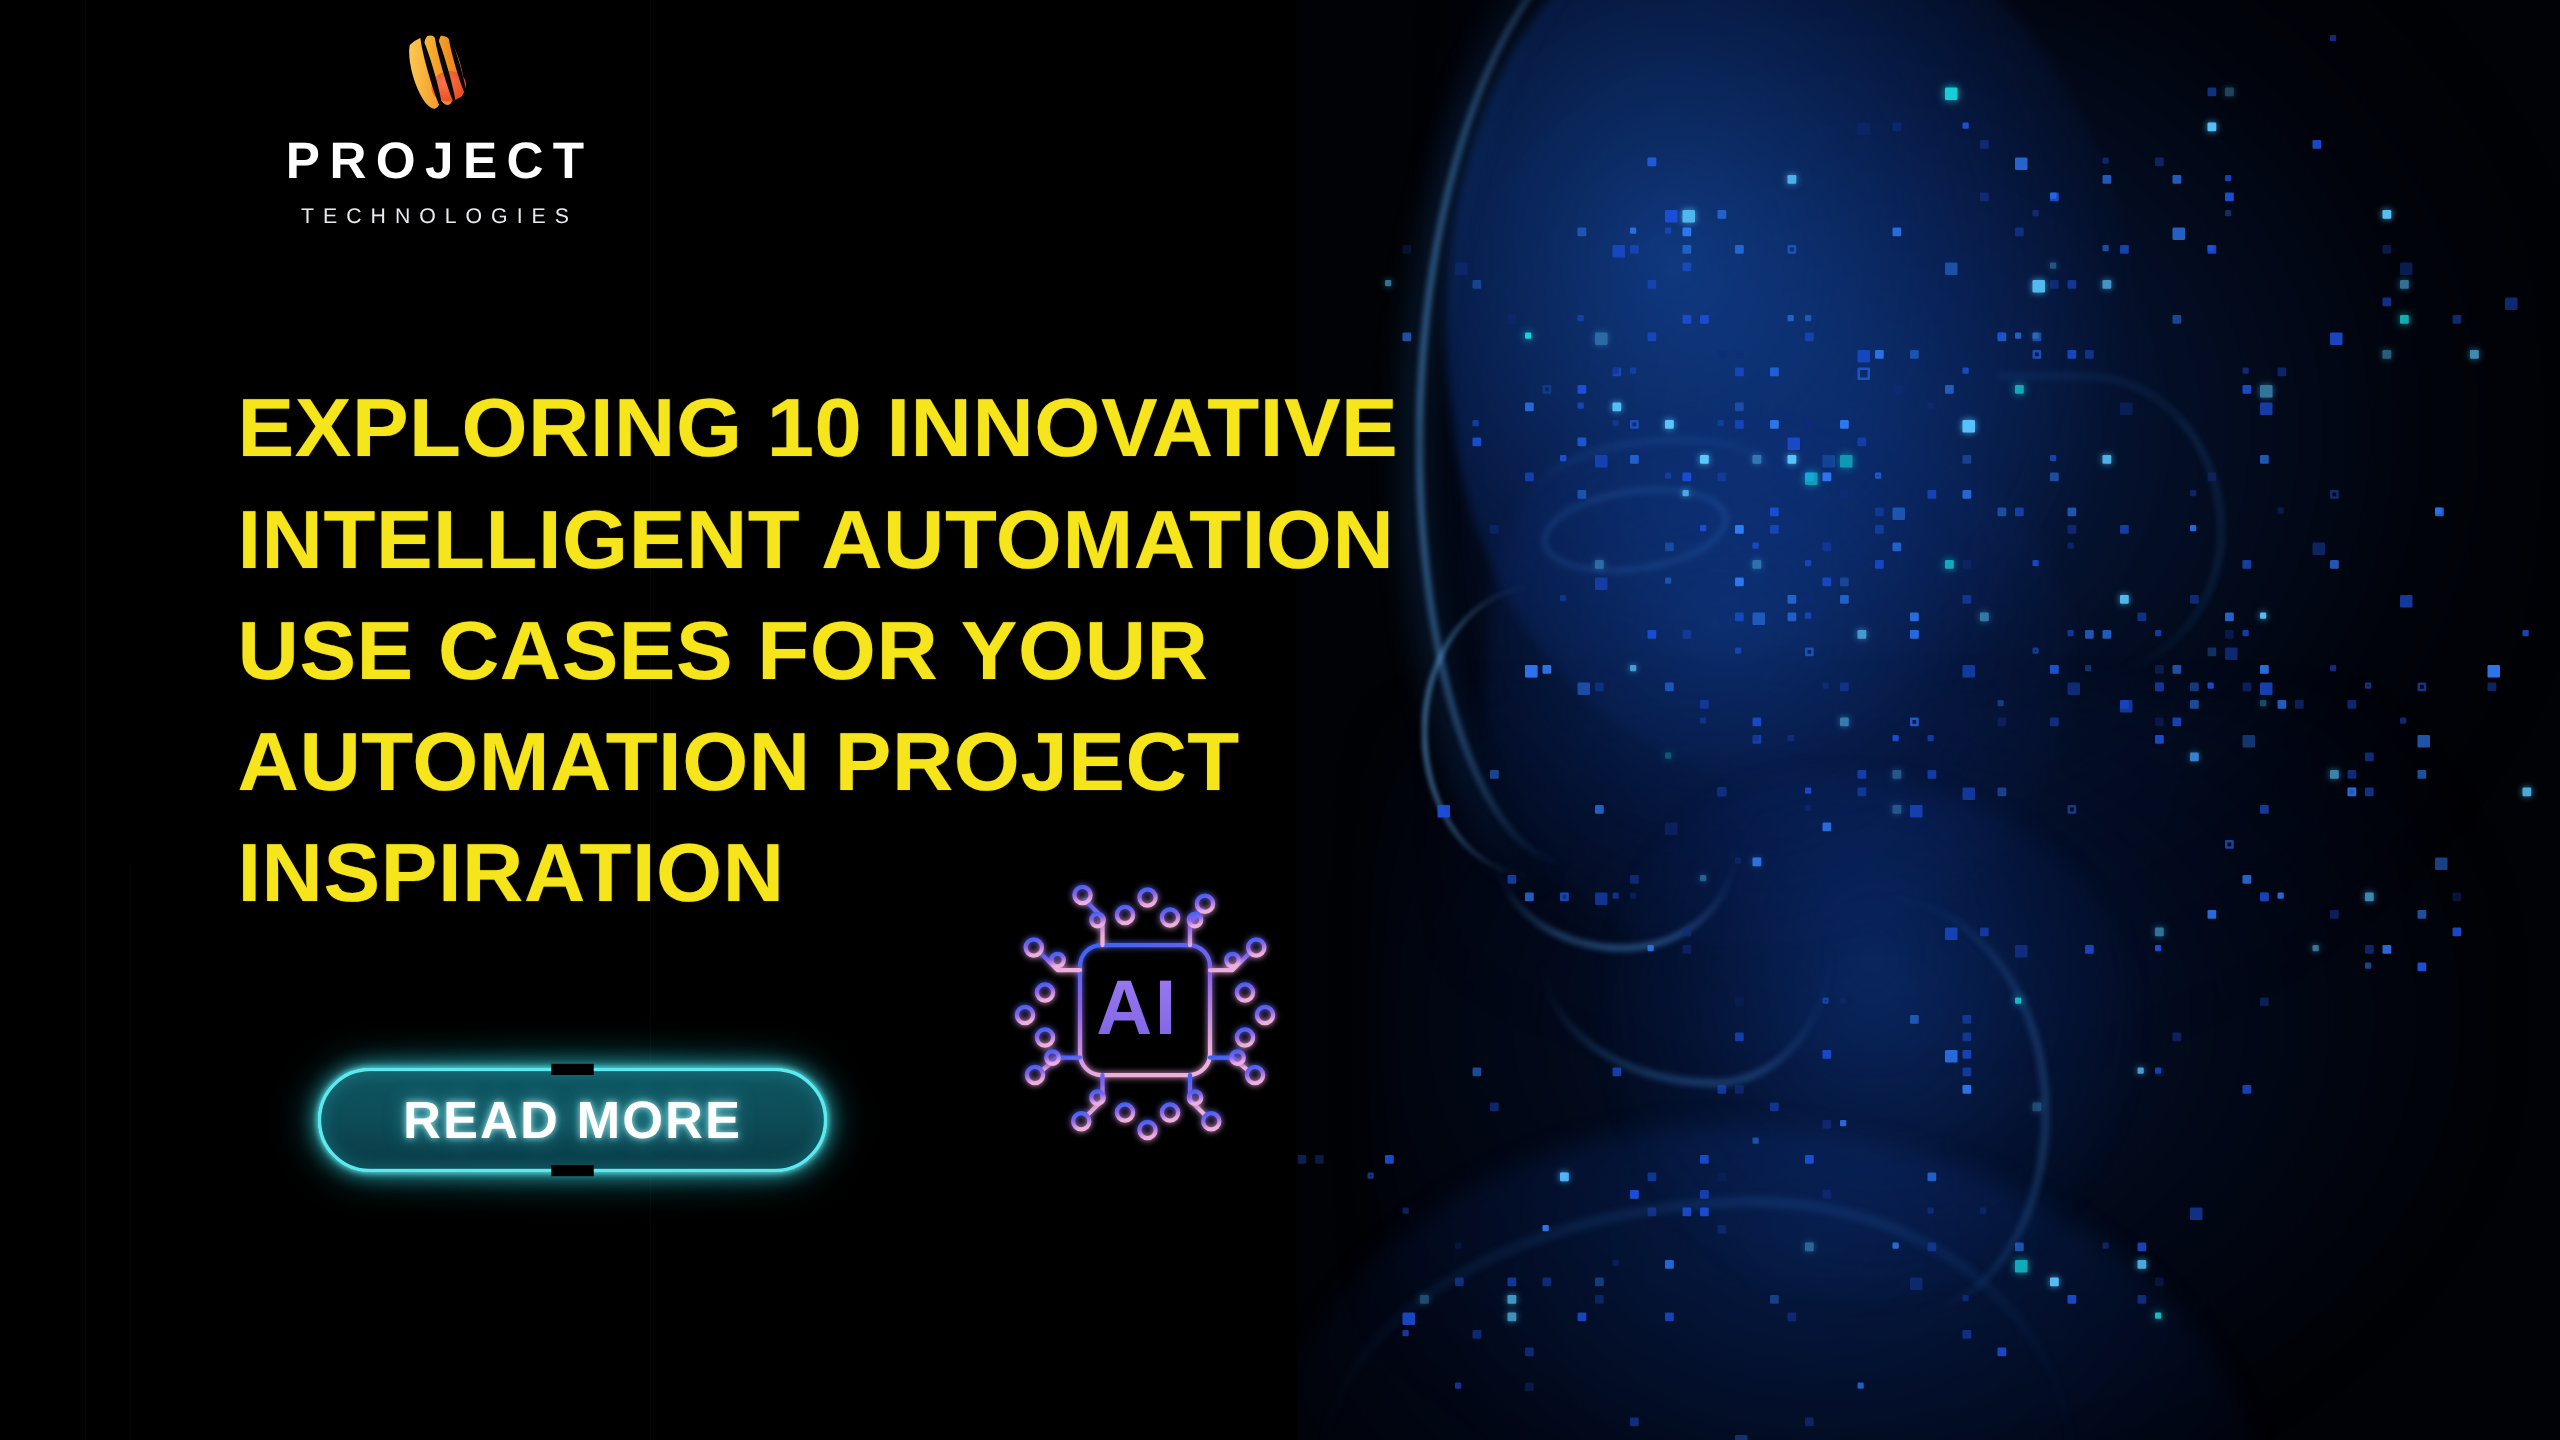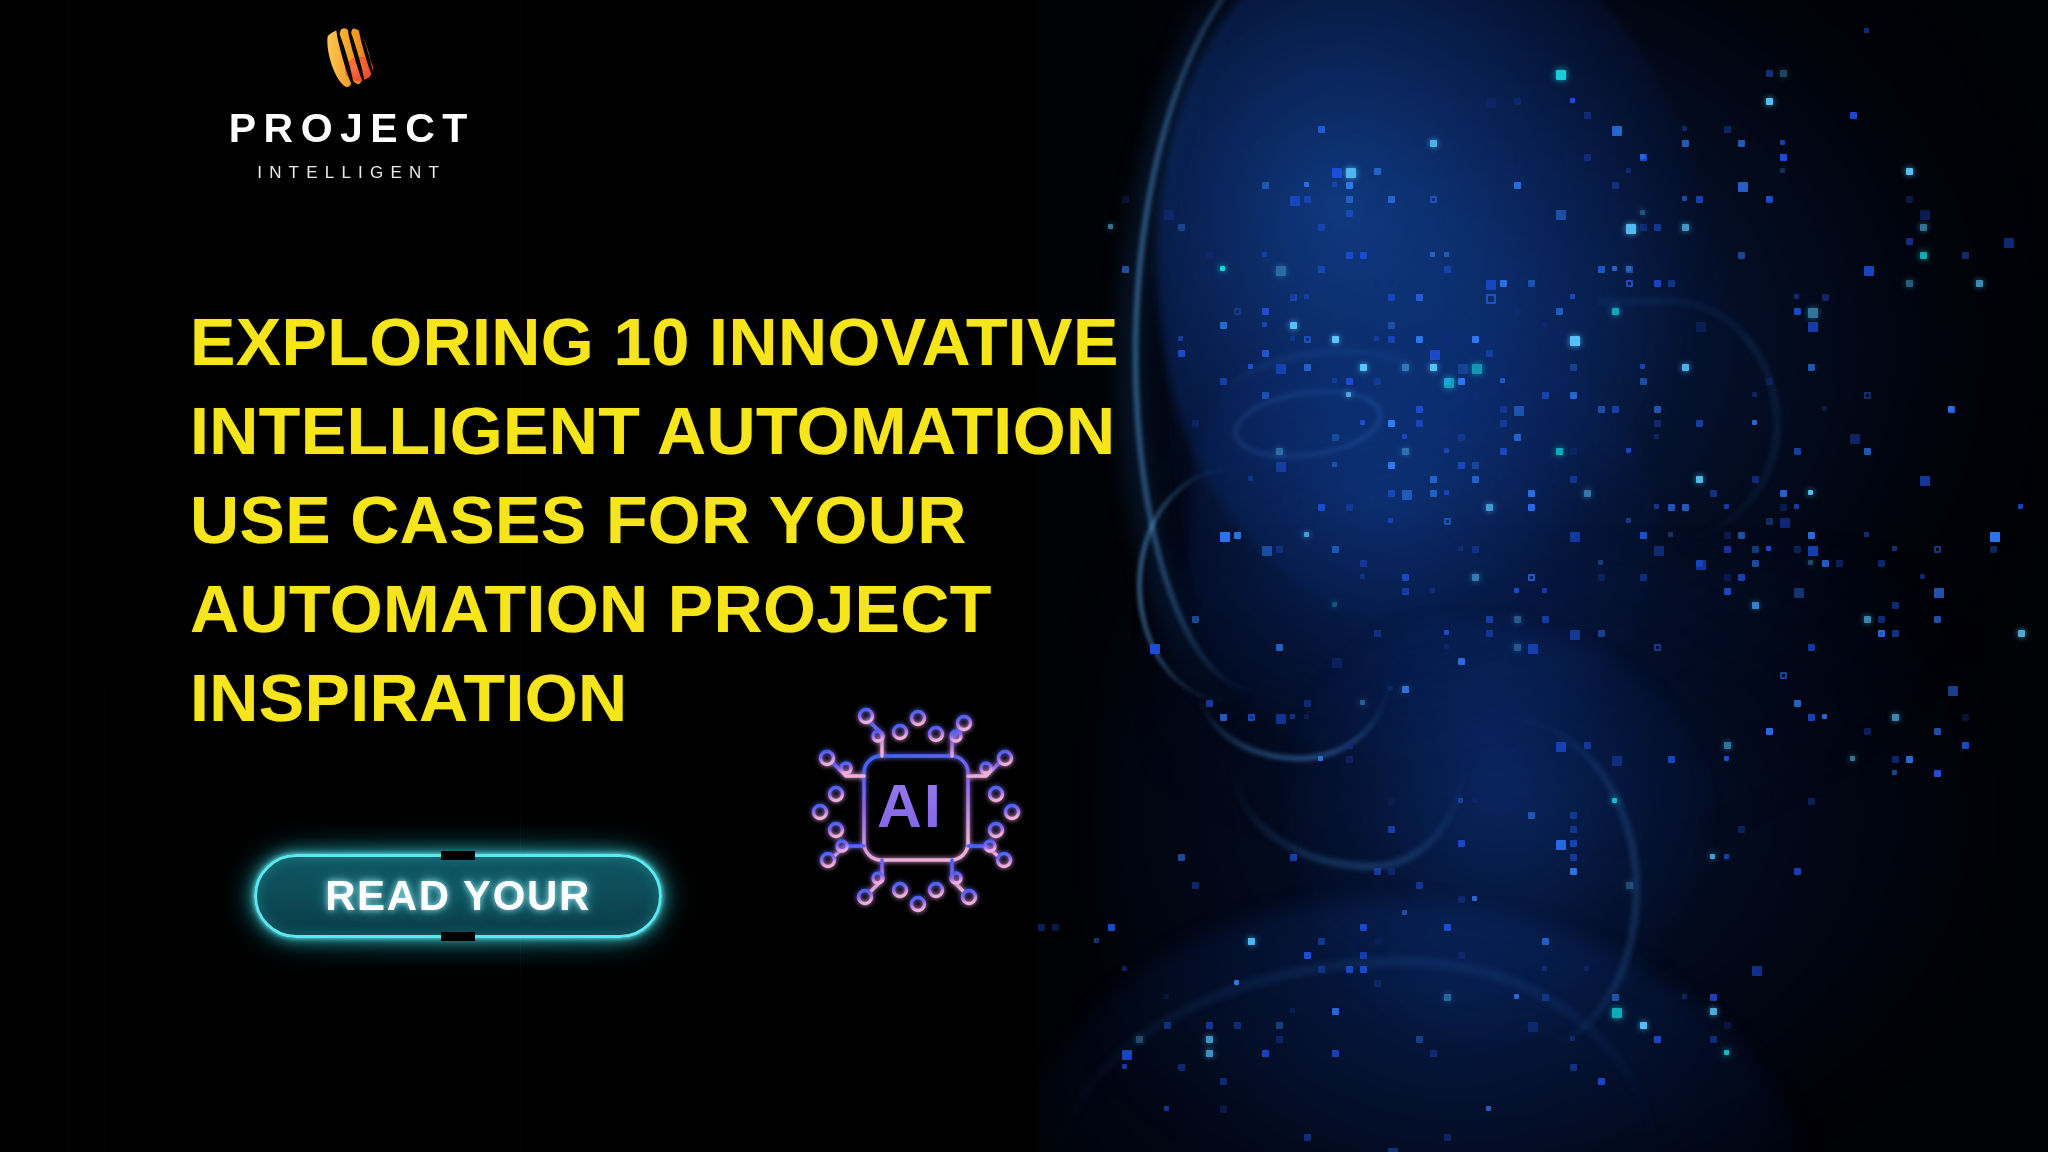--- a/index.html
+++ b/index.html
@@ -857,37 +857,37 @@
           <ellipse cx="39" cy="34" rx="9" ry="29" fill="url(#gStripe2)" transform="rotate(-16 39 34)"></ellipse>
           <ellipse cx="49" cy="31" rx="7.5" ry="26" fill="url(#gStripe3)" transform="rotate(-16 49 31)"></ellipse>
           <ellipse cx="47" cy="47" rx="14" ry="12" fill="url(#gBlob)" transform="rotate(-16 47 47)"></ellipse>
           <ellipse cx="33" cy="36" rx="2.4" ry="30" fill="#070707" transform="rotate(-16 33 36)"></ellipse>
           <ellipse cx="44" cy="33" rx="2.2" ry="29" fill="#070707" transform="rotate(-16 44 33)"></ellipse>
           <ellipse cx="54" cy="30" rx="1.9" ry="25" fill="#070707" transform="rotate(-16 54 30)"></ellipse>
         </g>
       </svg>
     </div>
     <div class="logo-word">PROJECT</div>
-    <div class="logo-sub">INTELLIGENT</div>
+    <div class="logo-sub">TECHNOLOGIES</div>
   </div>
 
   <div class="headline">
     <span class="headline-line">EXPLORING 10 INNOVATIVE</span>
     <span class="headline-line">INTELLIGENT AUTOMATION</span>
     <span class="headline-line">USE CASES FOR YOUR</span>
     <span class="headline-line">AUTOMATION PROJECT</span>
     <span class="headline-line">INSPIRATION</span>
   </div>
 
   <div class="read-more-wrap">
     <div class="neon-halo"></div>
     <div class="neon-btn">
       <div class="tube-gap top"></div>
       <div class="tube-gap bottom"></div>
-      <span class="neon-label">READ YOUR</span>
+      <span class="neon-label">READ MORE</span>
     </div>
   </div>
 
   <div class="ai-chip">
     <svg viewBox="0 0 240 240" xmlns="http://www.w3.org/2000/svg">
       <defs>
         <linearGradient id="chipGrad" x1="0" y1="0" x2="0.25" y2="1">
           <stop offset="0%" stop-color="#3D62F5"></stop>
           <stop offset="45%" stop-color="#8A63E8"></stop>
           <stop offset="100%" stop-color="#EFAEDC"></stop>

